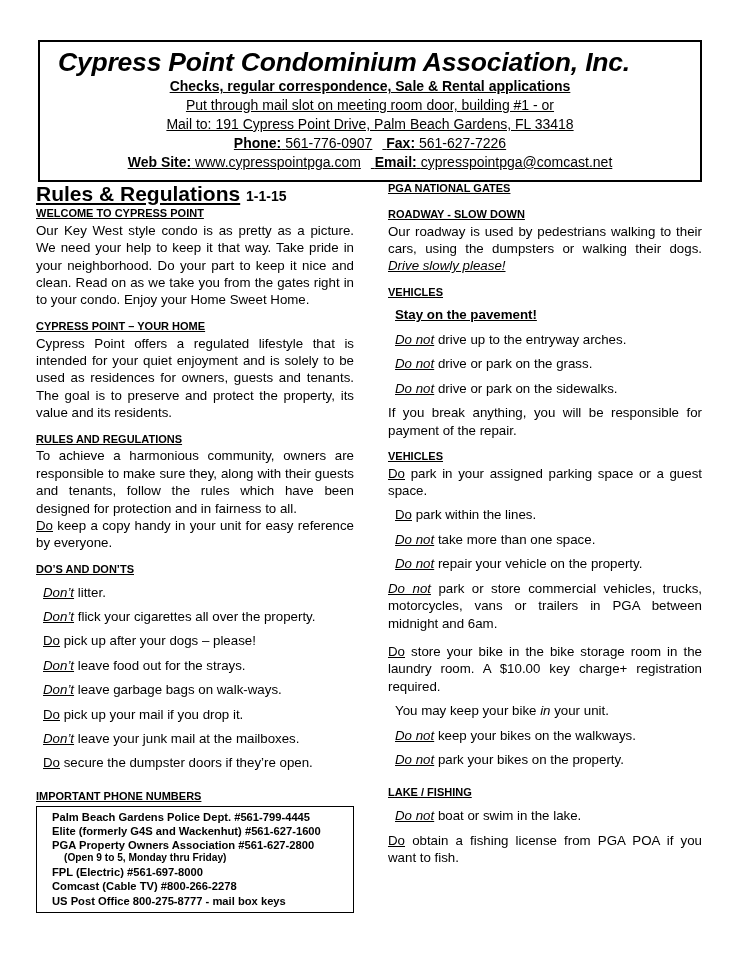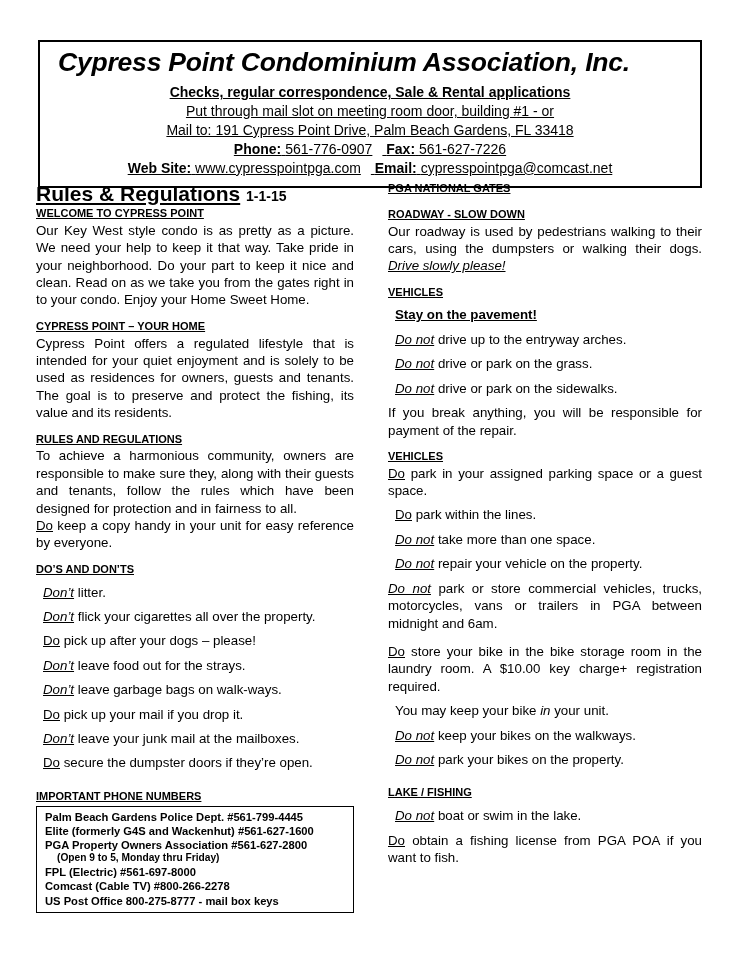--- a/index.html
+++ b/index.html
@@ -34,21 +34,21 @@
     text-align: center;
   }
   .assoc-title {
     font-size: 26.5px;
     font-weight: bold;
     font-style: italic;
     letter-spacing: -0.2px;
     text-align: left;
     padding-left: 10px;
     line-height: 1.1;
-    margin-bottom: 6px;
+    margin-bottom: 0;
   }
   .hdr-line {
     font-size: 14px;
     line-height: 1.35;
     text-decoration: underline;
   }
   .hdr-line.bold { font-weight: bold; }
   .hdr-line .lbl { font-weight: bold; }
   .sp { display: inline-block; width: 10px; }
   
@@ -104,21 +104,21 @@
   .uit { text-decoration: underline; font-style: italic; }
   .sub-bold-u {
     font-weight: bold;
     text-decoration: underline;
   }
   
   .phone-box {
     border: 1.5px solid #000;
     box-sizing: border-box;
     margin-top: 2px;
-    padding: 3px 4px 4px 8px;
+    padding: 3px 4px 4px 15px;
     width: 318px;
   }
   .phone-box .pb-line {
     font-size: 11.2px;
     font-weight: bold;
     line-height: 1.27;
     margin: 0;
   }
   .phone-box .pb-line.indent {
     font-size: 10.2px;
@@ -156,21 +156,21 @@
       <span class="u">Rules &amp; Regulations</span>
       <span class="ver">1-1-15</span>
     </h1>
 
     <h2 class="sec">WELCOME TO CYPRESS POINT</h2>
     <p class="body">Our Key West style condo is as pretty as a picture.  We need your help to keep it that way.  Take pride in your neighborhood.  Do your part to keep it nice and clean.  Read on as we take you from the gates right in to your condo.  Enjoy your Home Sweet Home.</p>
 
     <div class="gap"></div>
 
     <h2 class="sec">CYPRESS POINT – YOUR HOME</h2>
-    <p class="body">Cypress Point offers a regulated lifestyle that is intended for your quiet enjoyment and is solely to be used as residences for owners, guests and tenants.    The goal is to preserve and protect the fishing, its value and its residents.</p>
+    <p class="body">Cypress Point offers a regulated lifestyle that is intended for your quiet enjoyment and is solely to be used as residences for owners, guests and tenants.    The goal is to preserve and protect the property, its value and its residents.</p>
 
     <div class="gap"></div>
 
     <h2 class="sec">RULES AND REGULATIONS</h2>
     <p class="body">To achieve a harmonious community, owners are responsible to make sure they, along with their guests and tenants, follow the rules which have been designed for protection and in fairness to all.</p>
     <p class="body"><span class="ul">Do</span><span> keep a copy handy in your unit for easy reference by everyone.</span></p>
 
     <div class="gap"></div>
 
     <h2 class="sec">DO’S AND DON’TS</h2>

